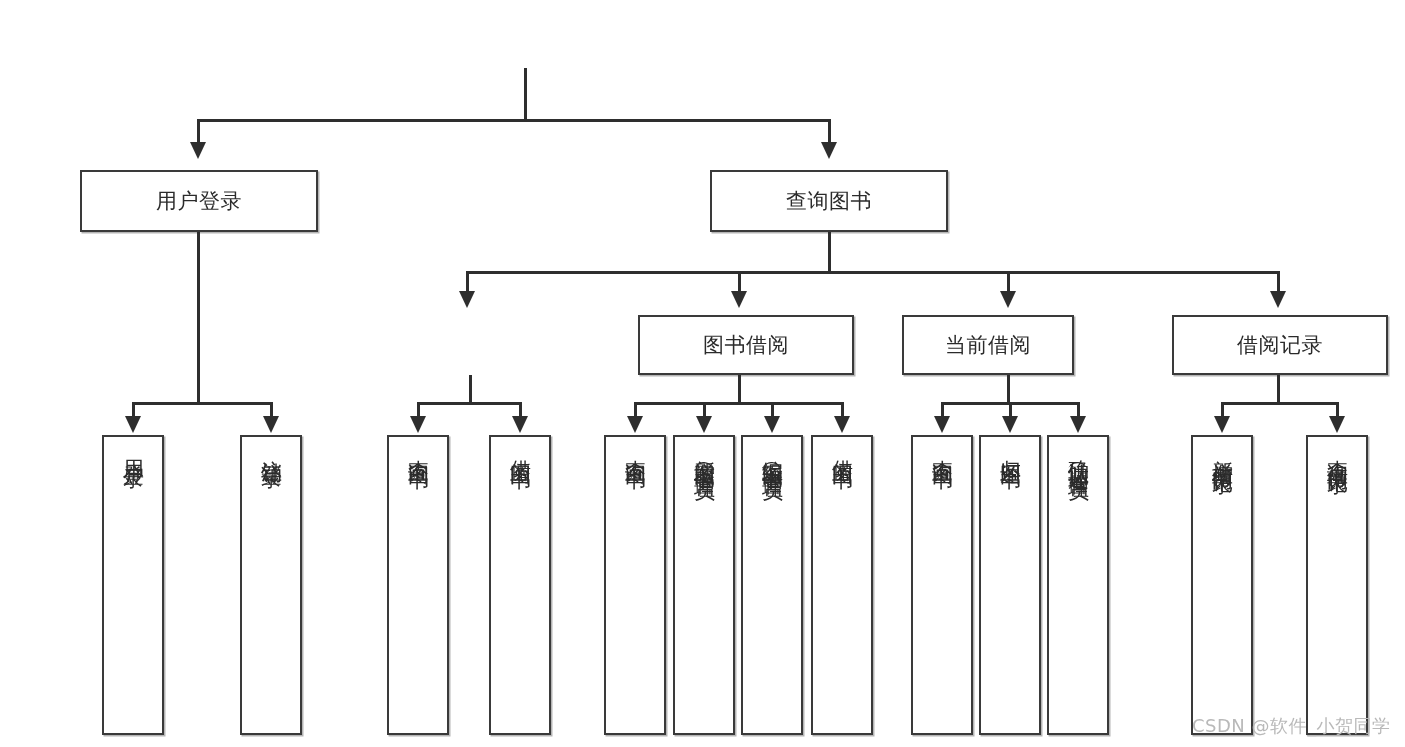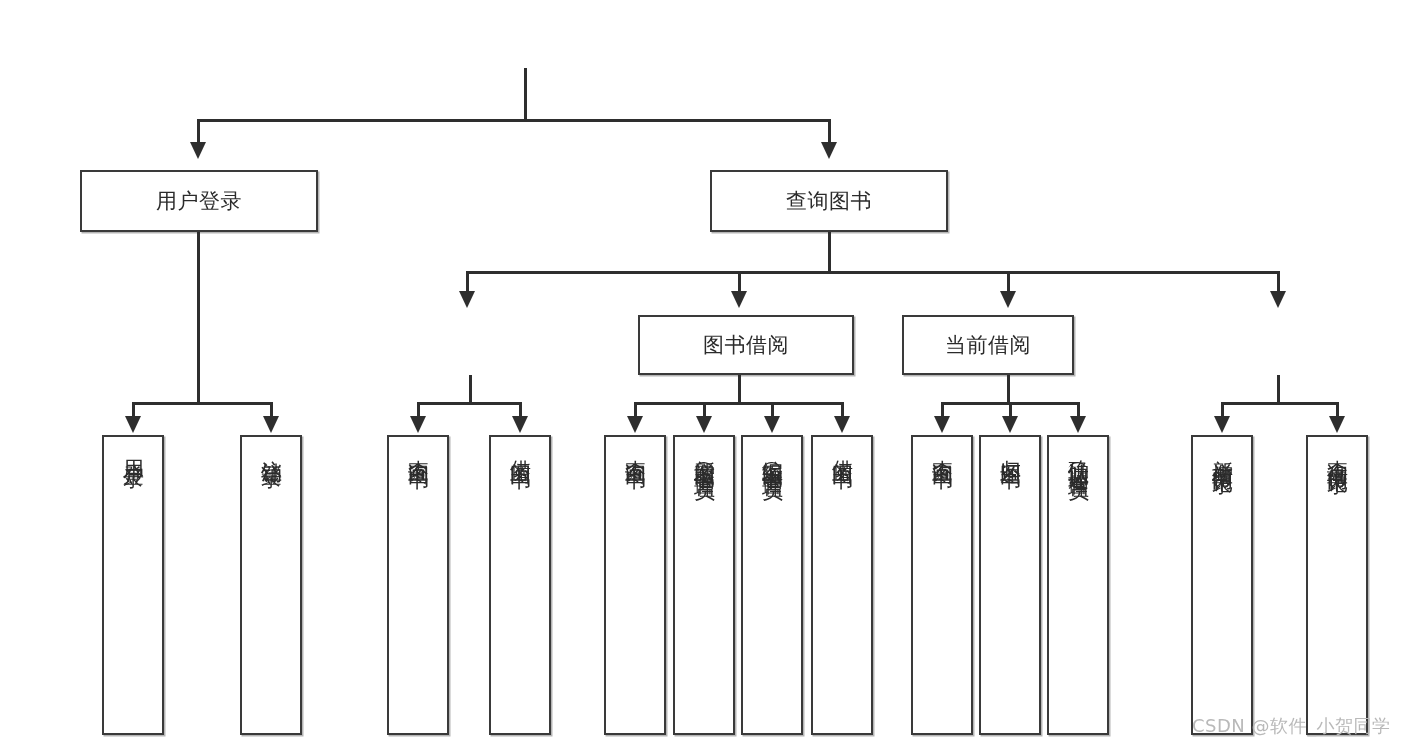--- a/index.html
+++ b/index.html
@@ -118,20 +118,23 @@
   <div class="arrow" style="left:731px; top:291px;"></div>
   <div class="arrow" style="left:1000px; top:291px;"></div>
   <div class="arrow" style="left:1270px; top:291px;"></div>
 
   <div class="node horiz" style="left:632px; top:315px; width:216px; height:60px;margin-left:6px;">
     <span class="label">图书借阅</span>
   </div>
   <div class="node horiz" style="left:902px; top:315px; width:172px; height:60px;">
     <span class="label">当前借阅</span>
   </div>
+  <div class="node horiz" style="left:1172px; top:315px; width:216px; height:60px;">
+    <span class="label">借阅记录</span>
+  </div>
 
   <div class="ln v" style="left:469px; top:375px; height:29px;"></div>
   <div class="ln h" style="left:417px; top:402px; width:105px;"></div>
   <div class="ln v" style="left:417px; top:402px; height:14px;"></div>
   <div class="ln v" style="left:519px; top:402px; height:14px;"></div>
   <div class="arrow" style="left:410px; top:416px;"></div>
   <div class="arrow" style="left:512px; top:416px;"></div>
 
   <div class="ln v" style="left:738px; top:375px; height:29px;"></div>
   <div class="ln h" style="left:634px; top:402px; width:210px;"></div>

